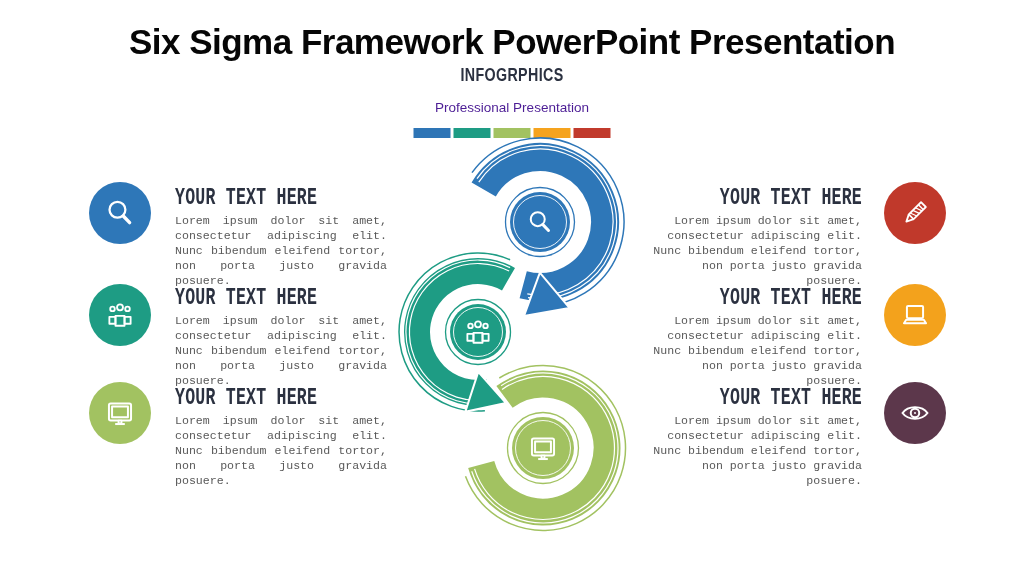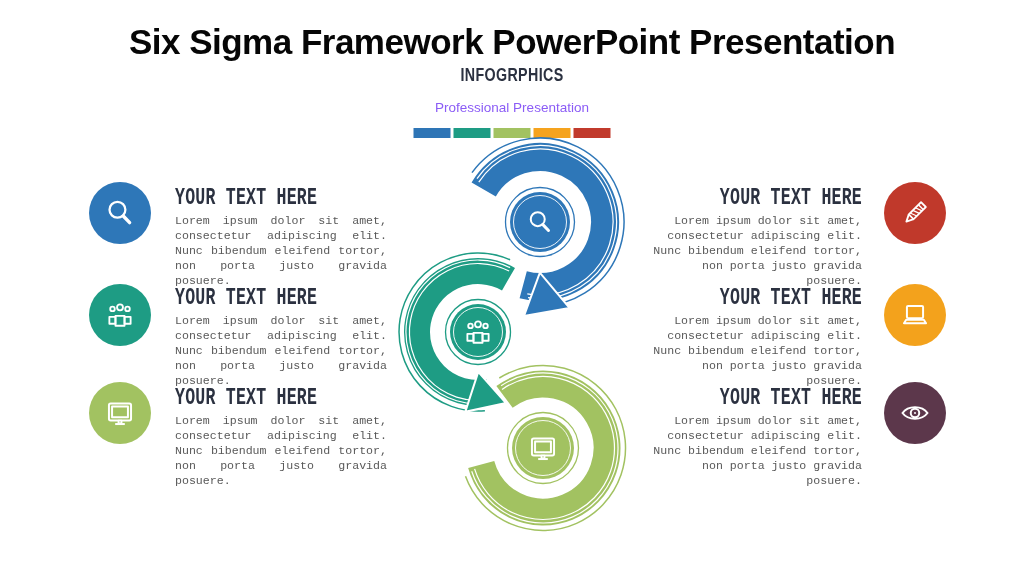--- a/index.html
+++ b/index.html
@@ -4,21 +4,21 @@
 <style>
   html,body{margin:0;padding:0;background:#e8e8e8;}
   .slide{position:relative;width:1024px;height:576px;background:#ffffff;overflow:hidden;
          font-family:"Liberation Sans",sans-serif;}
   .title{position:absolute;top:22px;left:0;width:100%;text-align:center;
          font-size:35px;font-weight:700;color:#060606;letter-spacing:-0.5px;}
   .subtitle{position:absolute;top:64px;left:0;width:100%;text-align:center;
             font-size:19px;font-weight:700;color:#2b3140;letter-spacing:.5px;
             transform:scaleX(.75);}
   .tagline{position:absolute;top:100px;left:0;width:100%;text-align:center;
-           font-size:13.5px;color:#8b5cf6;}
+           font-size:13.5px;color:#4c1d95;}
   .colorbar{position:absolute;top:128px;left:50%;transform:translateX(-50%);
             display:flex;gap:3px;}
   .colorbar .seg{width:37px;height:10px;}
   .badge{position:absolute;width:62px;height:62px;border-radius:50%;
          display:flex;align-items:center;justify-content:center;}
   .badge svg{width:34px;height:34px;display:block;}
   .tblock{position:absolute;width:212px;font-family:Liberation Mono, monospace;}
   .tblock .theading{font-size:23px;line-height:22px;font-weight:700;color:#2b3140;
                     letter-spacing:.3px;white-space:nowrap;transform:scaleX(.72);}
   .tblock.left .theading{transform-origin:0 50%;}

